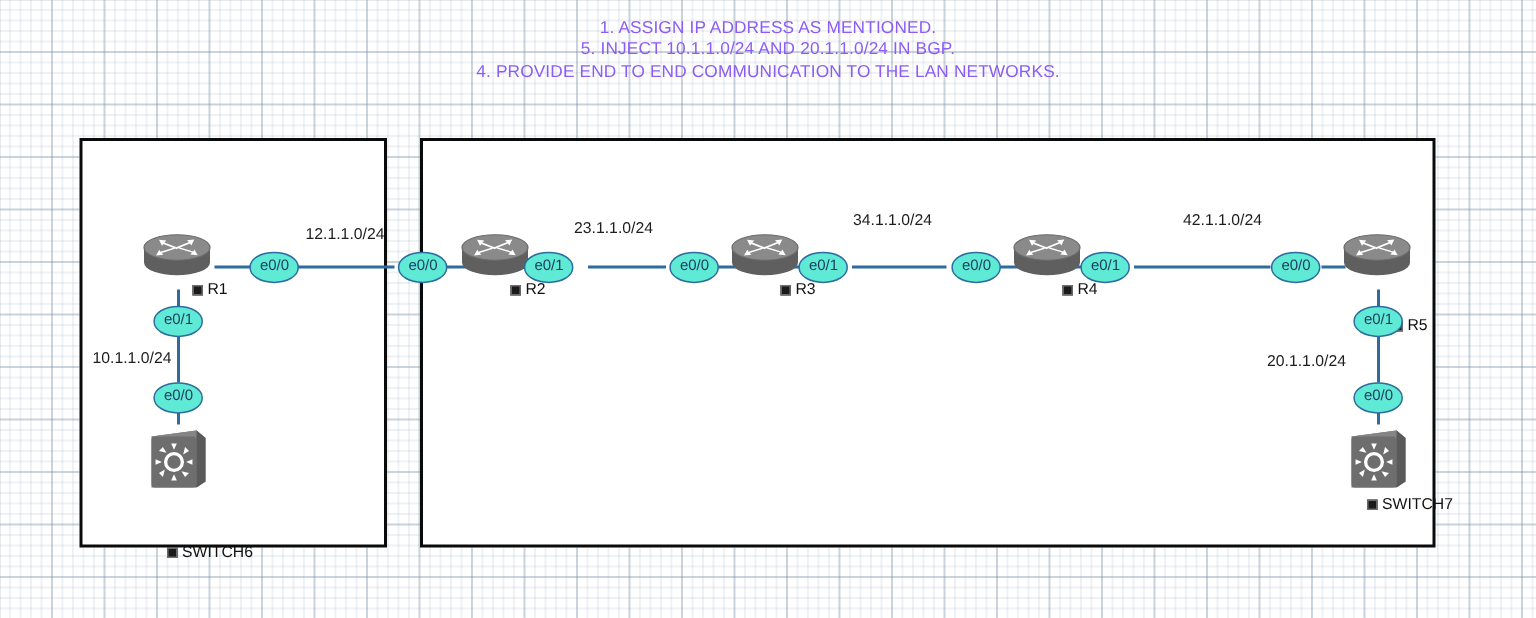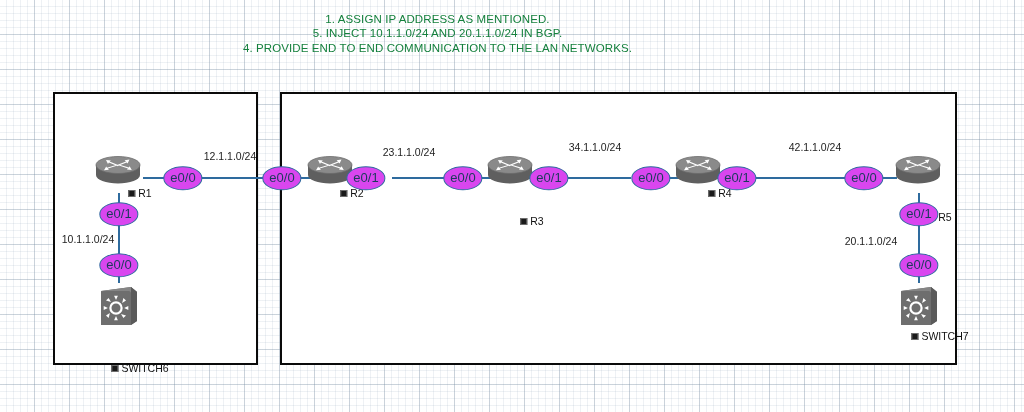--- a/index.html
+++ b/index.html
@@ -28,23 +28,23 @@
     left: 0; top: 0;
     width: 1024px;
     height: 412px;
   }
 
   
   .instructions {
     position: absolute;
     left: 0;
     top: 12px;
-    width: 875px;
+    width: 1024px;
     text-align: center;
-    color: #15803d;
+    color: #8b5cf6;
   }
   .instructions .line {
     font-size: 11.5px;
     line-height: 14.3px;
     letter-spacing: 0.1px;
     white-space: nowrap;
   }
 
   
   .panel {
@@ -100,25 +100,25 @@
   .router svg { display: block; }
 
   
   .switch { width: 42px; height: 44px; }
   .switch svg { display: block; }
 
   
   .iface {
     position: absolute;
     transform: translate(-50%, -50%);
-    background: #d946ef;
+    background: #5eead4;
     border: 1.3px solid #2e6b9e;
     border-radius: 50%;
     color: #1b3a5c;
-    font-size: 13px;
+    font-size: 10px;
     line-height: 1;
     padding: 4px 6px 4.5px 6px;
     white-space: nowrap;
     text-align: center;
     box-sizing: border-box;
   }
 
   
   .netlabel {
     position: absolute;
@@ -216,21 +216,21 @@
         <ellipse cx="23" cy="10" rx="22" ry="8.5" fill="#8a8a8a"></ellipse>
         <ellipse cx="23" cy="10" rx="22" ry="8.5" fill="none" stroke="#6b6b6b" stroke-width="0.8"></ellipse>
         <g fill="#ffffff">
           <path d="M22 10 L31 6.4 L29.6 5.2 L34.5 4.6 L32.6 8.6 L31.6 7.4 L22.6 11 Z"></path>
           <path d="M24 10.6 L33 13.4 L31.9 14.6 L36.8 15.1 L34.6 11.3 L33.8 12.6 L24.6 9.8 Z"></path>
           <path d="M23.6 10.2 L14.6 6.6 L15.9 5.4 L11 4.9 L13 8.9 L13.9 7.6 L22.9 11.2 Z"></path>
           <path d="M21.8 10.8 L12.8 13.6 L13.9 14.8 L9 15.3 L11.2 11.5 L12 12.8 L21.2 10 Z"></path>
         </g>
       </svg>
     </div>
-    <div class="node-label" style="top:17px;margin-top:28px;">
+    <div class="node-label" style="top:17px;">
       <span class="bullet"></span>
       <span>R3</span>
     </div>
   </div>
 
   <div class="node" style="left:698px; top:170px;">
     <div class="glyph router">
       <svg width="46" height="30" viewBox="0 0 46 30">
         <ellipse cx="23" cy="20" rx="22" ry="8.5" fill="#5f5f5f"></ellipse>
         <rect x="1" y="10" width="44" height="10" fill="#5f5f5f"></rect>

